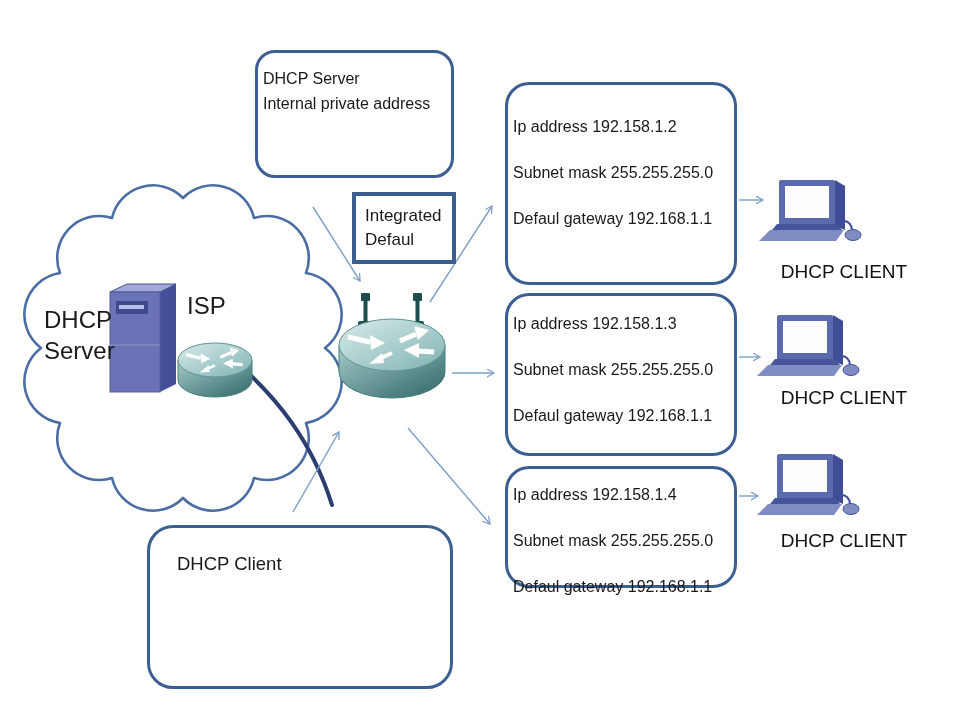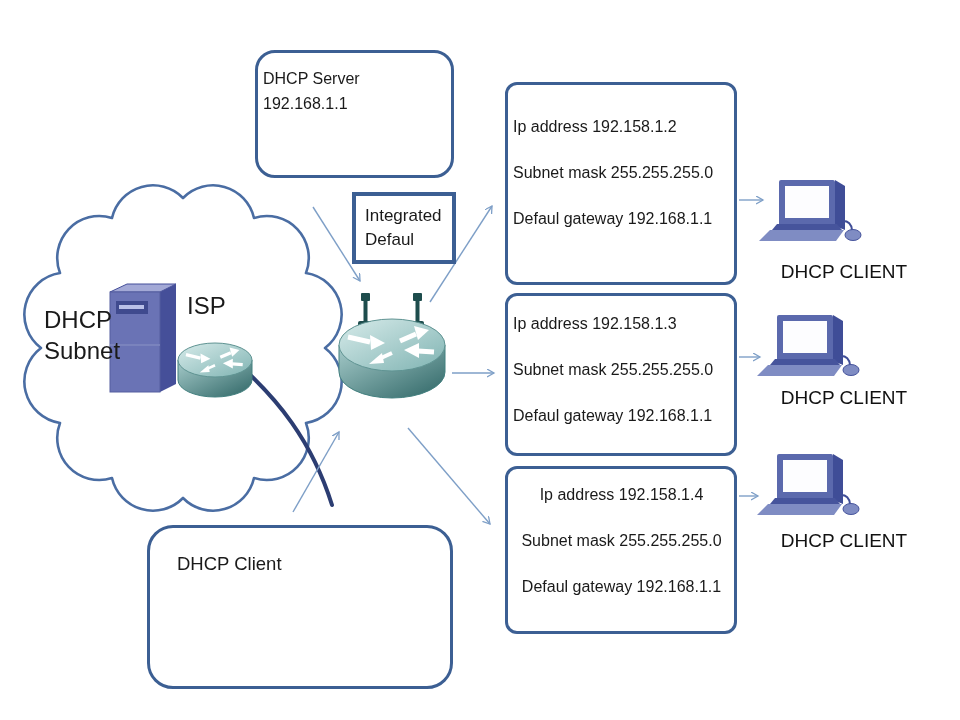--- a/index.html
+++ b/index.html
@@ -13,25 +13,25 @@
     border:3px solid #3c5f93;
   }
   .box p{margin:0;}
   
   .top-box{left:255px;top:50px;width:199px;height:128px;border-radius:20px;
     padding:13px 1px 0 5px;font-size:16px;line-height:25px;}
   
   .ir-box{left:352px;top:192px;width:104px;height:72px;border-width:4px;
     padding:8px 8px 0 9px;font-size:17px;line-height:24px;}
   
-  .ibox{left:505px;width:232px;border-radius:12px;padding:0 4px 0 5px;font-size:16px;}
+  .ibox{left:505px;width:232px;border-radius:24px;padding:0 4px 0 5px;font-size:16px;}
   .ibox p{margin:29px 0 0 0;line-height:17px;}
   .ibox-1{top:82px;height:203px;}  .ibox-1 p:first-child{margin-top:33px;}
   .ibox-2{top:293px;height:163px;} .ibox-2 p:first-child{margin-top:19px;}
-  .ibox-3{top:466px;height:168px;text-align:center;} .ibox-3 p:first-child{margin-top:17px;}
+  .ibox-3{top:466px;height:122px;} .ibox-3 p:first-child{margin-top:17px;}
   
   .bottom-box{left:147px;top:525px;width:306px;height:164px;border-radius:26px;
     padding:22px 0 0 27px;font-size:18.5px;line-height:27.5px;}
   .plain-label{position:absolute;font-size:24px;line-height:31px;}
   .isp-label{left:187px;top:290px;}
   .cloud-label{left:44px;top:304px;}
   .client-label{position:absolute;left:770px;width:148px;text-align:center;
     font-size:19px;color:#111;}
   .client-label-1{top:261px;} .client-label-2{top:387px;} .client-label-3{top:530px;}
 </style>
@@ -128,21 +128,21 @@
         <polygon points="13,52 87,52 79,63 2,63" fill="#7f8cc3"></polygon>
         <ellipse cx="96" cy="57" rx="8" ry="5.5" fill="#7f8cc3" stroke="#46549c" stroke-width="1"></ellipse>
       </g>
       <use href="#pc1" x="-2" y="135"></use>
       <use href="#pc1" x="-2" y="274"></use>
     </g>
   </svg>
 
   <div class="box top-box">
     <p>DHCP Server</p>
-    <p>192.168.1.1</p>
+    <p>Internal private address</p>
   </div>
 
   <div class="box ir-box">
     <p>Integrated</p>
     <p>Defaul</p>
   </div>
 
   <div class="box ibox ibox-1">
     <p>Ip address 192.158.1.2</p>
     <p>Subnet mask 255.255.255.0</p>
@@ -160,21 +160,21 @@
     <p>Subnet mask 255.255.255.0</p>
     <p>Defaul gateway 192.168.1.1</p>
   </div>
 
   <div class="box bottom-box">
     <p>DHCP Client</p>
   </div>
 
   <div class="plain-label cloud-label">
     <div>DHCP</div>
-    <div>Subnet</div>
+    <div>Server</div>
   </div>
   <div class="plain-label isp-label">ISP</div>
 
   <div class="client-label client-label-1">DHCP CLIENT</div>
   <div class="client-label client-label-2">DHCP CLIENT</div>
   <div class="client-label client-label-3">DHCP CLIENT</div>
 
 </div>
 
 </body></html>

